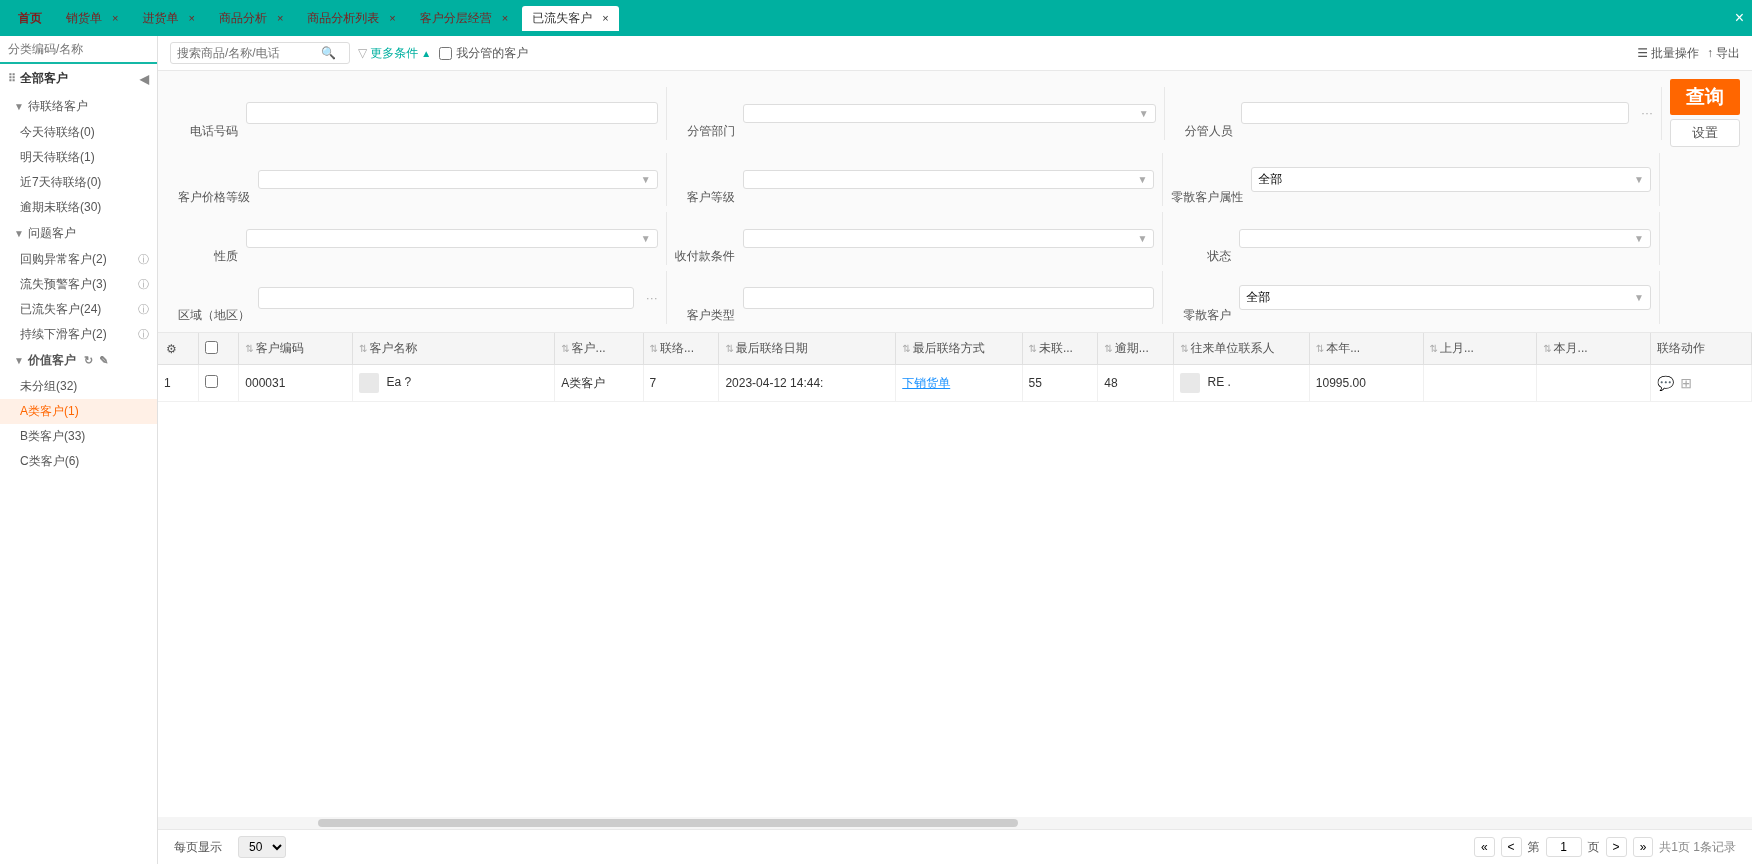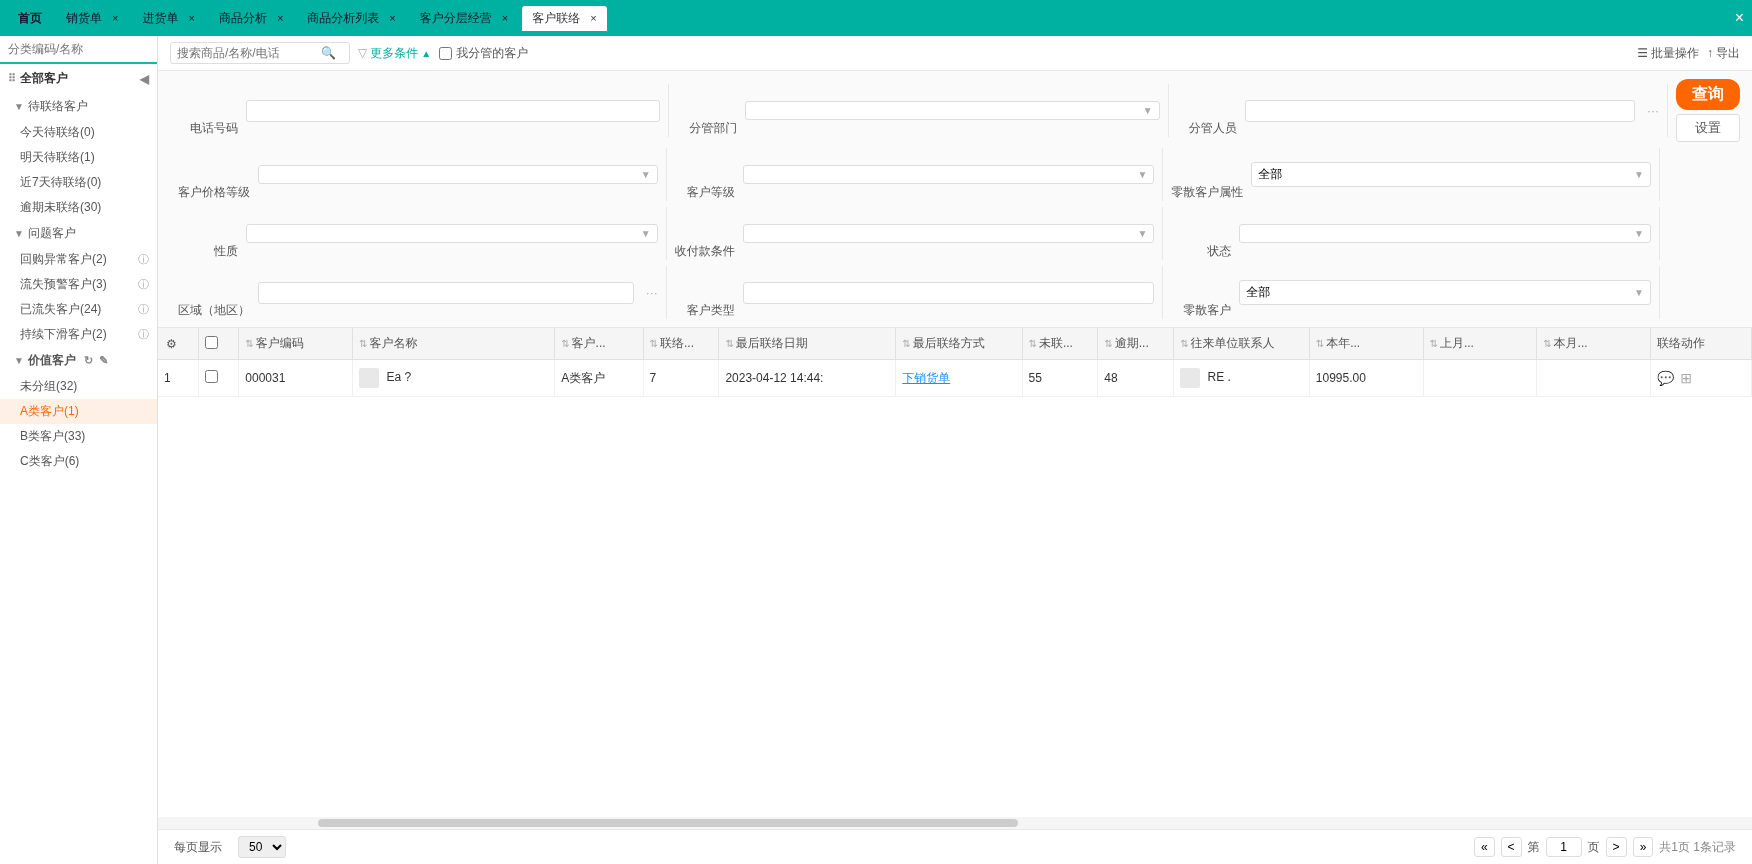--- a/index.html
+++ b/index.html
@@ -11,21 +11,21 @@
       align-items: center;
       background: #00b0a0;
       height: 36px;
       padding: 0 8px;
       gap: 4px;
     }
     .nav-tab {
       display: flex;
       align-items: center;
       padding: 4px 10px;
-      color: #0f172a;
+      color: #7f1d1d;
       cursor: pointer;
       border-radius: 3px 3px 0 0;
       font-size: 13px;
       gap: 6px;
       white-space: nowrap;
     }
     .nav-tab.active {
       background: #fff;
       color: #333;
     }
@@ -226,24 +226,24 @@
     .action-buttons {
       display: flex;
       flex-direction: column;
       gap: 4px;
       padding: 0 0 0 8px;
     }
     .btn-query {
       background: #ff6600;
       color: #fff;
       border: none;
-      border-radius: 12px;
+      border-radius: 2px;
       padding: 5px 16px;
       cursor: pointer;
-      font-size: 16px;
+      font-size: 19px;
       font-weight: bold;
     }
     .btn-settings {
       background: #fff;
       color: #555;
       border: 1px solid #ddd;
       border-radius: 3px;
       padding: 4px 16px;
       cursor: pointer;
       font-size: 13px;
@@ -366,21 +366,21 @@
   </div>
   <div class="nav-tab">
     <span>商品分析列表</span>
     <span class="close-btn">×</span>
   </div>
   <div class="nav-tab">
     <span>客户分层经营</span>
     <span class="close-btn">×</span>
   </div>
   <div class="nav-tab active">
-    <span>客户联络</span>
+    <span>已流失客户</span>
     <span class="close-btn" style="color:#333;">×</span>
   </div>
   <span class="nav-close-all">×</span>
 </div>
 
 <div class="main-layout">
 
   <div class="sidebar">
     <div class="sidebar-search">
       <input type="text" placeholder="分类编码/名称" style="">

